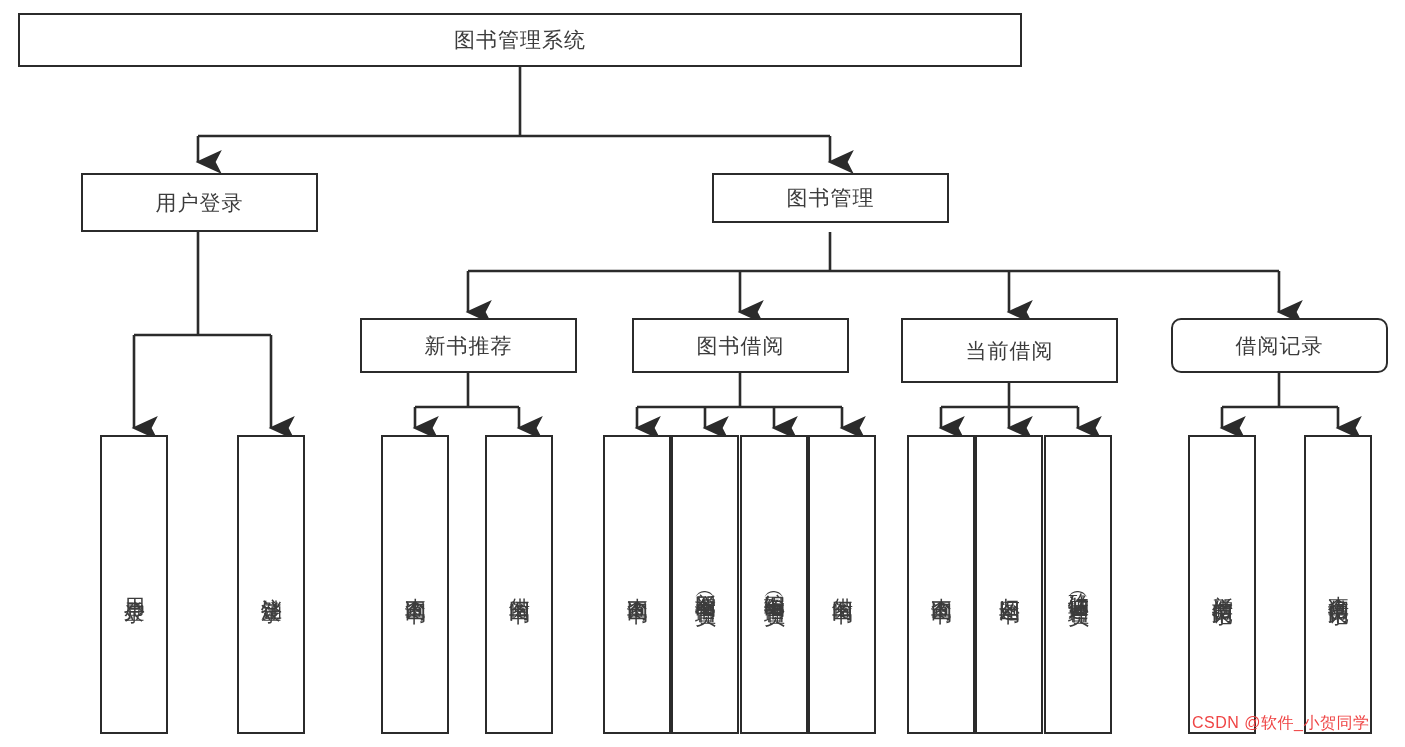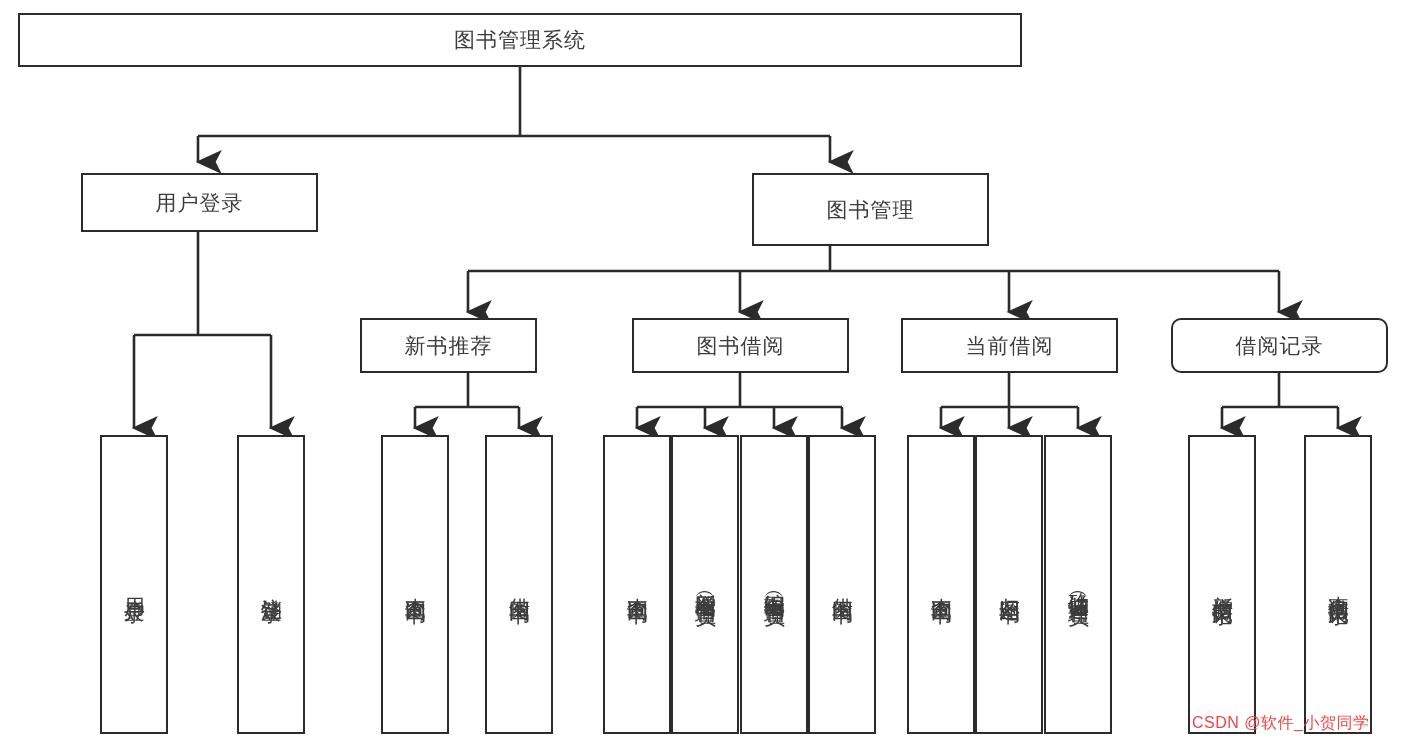--- a/index.html
+++ b/index.html
@@ -118,31 +118,31 @@
     </g>
   </svg>
 
   <div class="node horiz" style="left:18px; top:13px; width:1004px; height:54px;">
     <span class="label">图书管理系统</span>
   </div>
 
   <div class="node horiz" style="left:81px; top:173px; width:237px; height:59px;">
     <span class="label">用户登录</span>
   </div>
-  <div class="node horiz" style="left:712px; top:173px; width:237px; height:73px;margin-left:40px;">
+  <div class="node horiz" style="left:712px; top:173px; width:237px; height:50px;">
     <span class="label">图书管理</span>
   </div>
 
-  <div class="node horiz" style="left:360px; top:318px; width:177px; height:55px;">
+  <div class="node horiz" style="left:360px; top:318px; width:217px; height:55px;">
     <span class="label">新书推荐</span>
   </div>
   <div class="node horiz" style="left:632px; top:318px; width:217px; height:55px;justify-content:center;">
     <span class="label">图书借阅</span>
   </div>
-  <div class="node horiz" style="left:901px; top:318px; width:217px; height:55px;">
+  <div class="node horiz" style="left:901px; top:318px; width:217px; height:65px;">
     <span class="label">当前借阅</span>
   </div>
   <div class="node horiz" style="left:1171px; top:318px; width:217px; height:55px;border-radius:10px;">
     <span class="label">借阅记录</span>
   </div>
 
   <div class="node vert" style="left:100px; top:435px; width:68px; height:299px;">
     <span class="label">用户登录</span>
   </div>
   <div class="node vert" style="left:237px; top:435px; width:68px; height:299px;">

